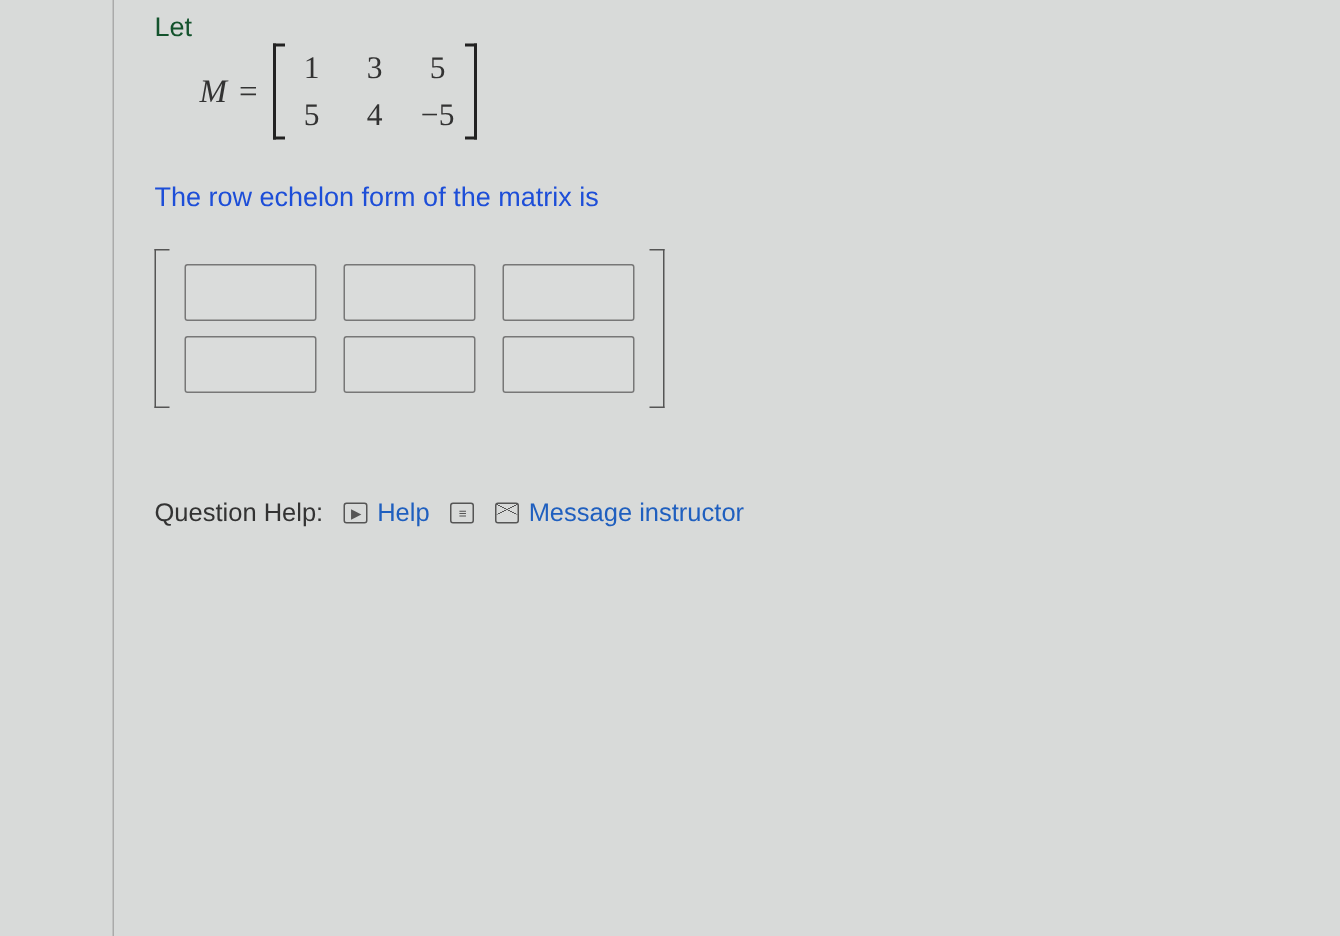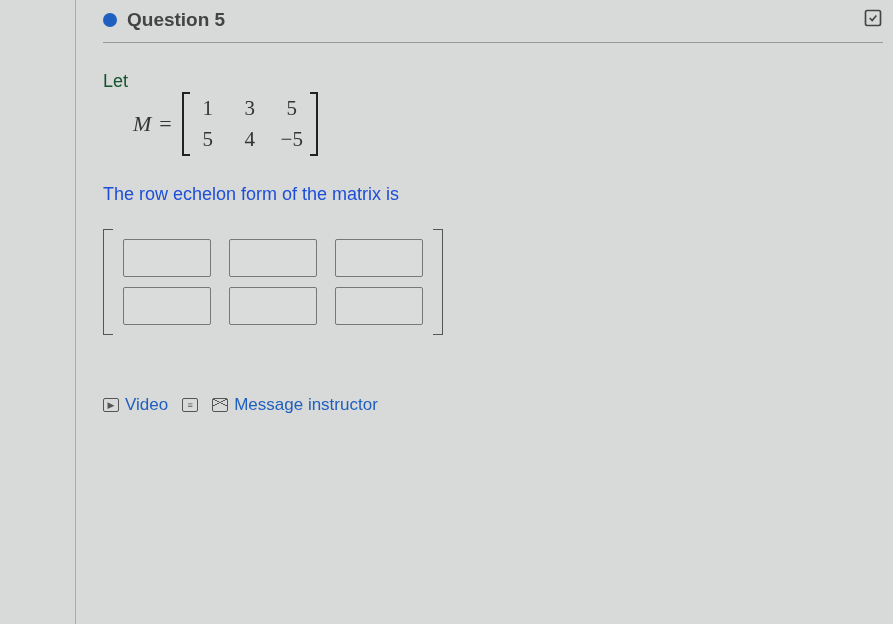--- a/index.html
+++ b/index.html
@@ -174,32 +174,20 @@
     background: linear-gradient(to bottom right, transparent 48%, #555 48%, #555 54%, transparent 54%),
                 linear-gradient(to bottom left, transparent 48%, #555 48%, #555 54%, transparent 54%);
   }
 </style>
 </head>
 <body>
 
 <div class="page">
   <div class="vline"></div>
   <div class="content">
-    <div class="qheader">
-      <div class="qtitle-wrap">
-        <span class="dot"></span>
-        <span class="qtitle">Question 5</span>
-      </div>
-      <span class="check-wrap">
-        <svg width="20" height="20" viewBox="0 0 24 24" fill="none" stroke="#444" stroke-width="2">
-          <rect x="3" y="3" width="18" height="18" rx="2"></rect>
-          <path d="M8 12l3 3 5-6"></path>
-        </svg>
-      </span>
-    </div>
 
     <div class="intro">Let</div>
 
     <div class="matrix-row">
       <span class="mvar">M</span>
       <span class="eq">=</span>
       <div class="bracket">
         <div class="bracket-l"></div>
         <div class="matrix-body">
           <span>1</span>
@@ -223,23 +211,24 @@
         <input type="text" value="" style="">
         <input type="text" value="" style="">
         <input type="text" value="" style="">
         <input type="text" value="" style="">
       </div>
       <div class="abracket-r"></div>
     </div>
 
 
     <div class="helprow">
+      <span class="help-label">Question Help:</span>
       <span class="help-link">
         <span class="hicon">▶</span>
-        <span>Video</span>
+        <span>Help</span>
       </span>
       <span class="help-link">
         <span class="hicon">≡</span>
       </span>
       <span class="help-link">
         <span class="hicon mail"></span>
         <span>Message instructor</span>
       </span>
     </div>
   </div>

